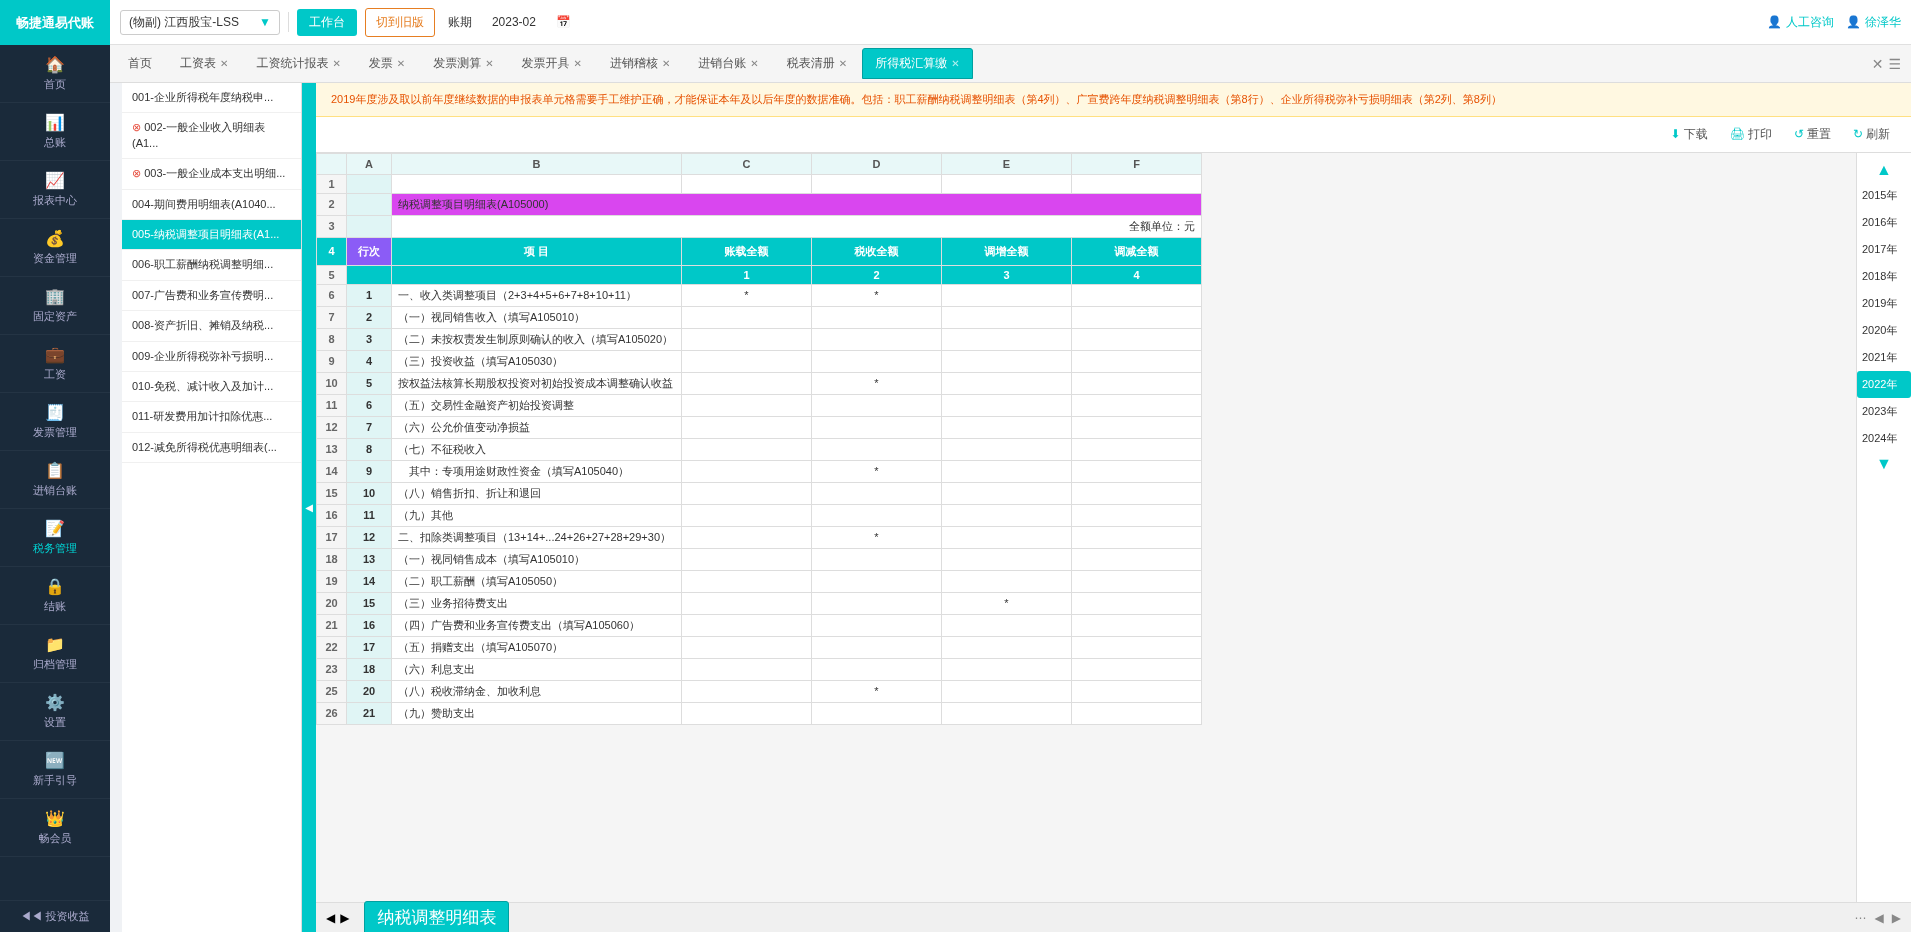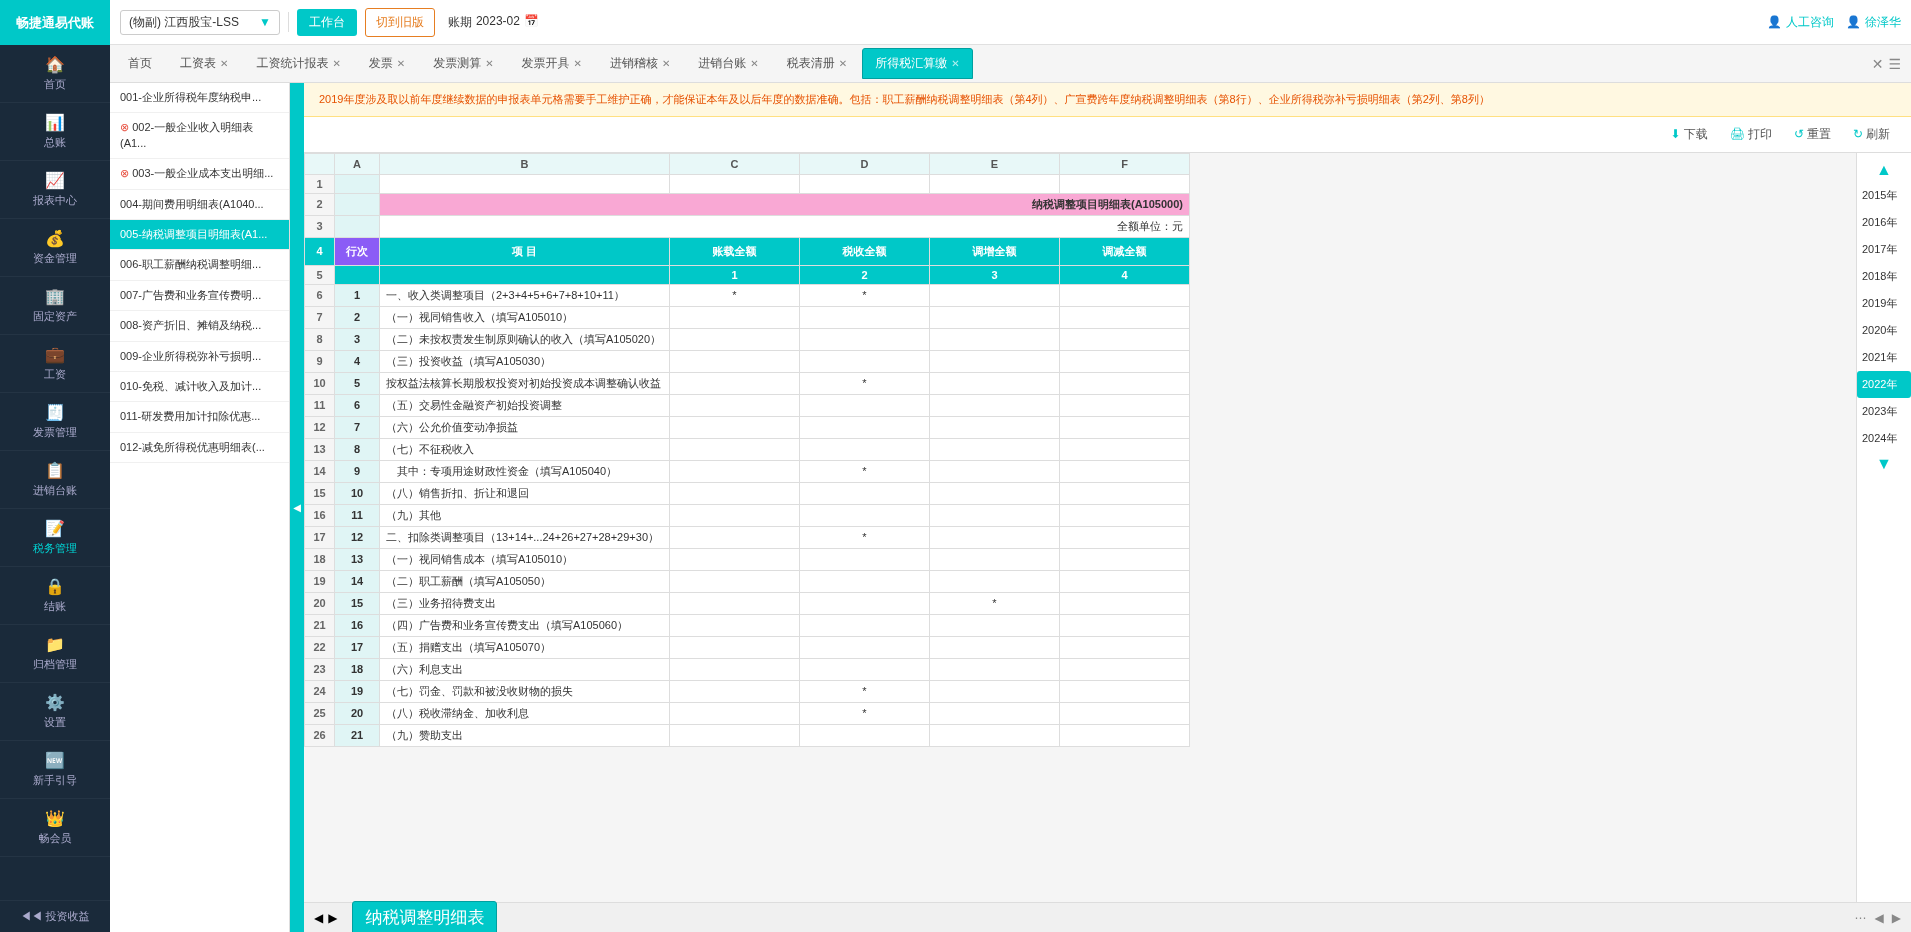--- a/index.html
+++ b/index.html
@@ -17,34 +17,34 @@
 
     
     .main { flex: 1; display: flex; flex-direction: column; overflow: hidden; }
 
     
     .topbar { background: #fff; height: 45px; display: flex; align-items: center; padding: 0 10px; border-bottom: 1px solid #e0e0e0; gap: 8px; flex-shrink: 0; }
     .company-select { border: 1px solid #ccc; border-radius: 3px; padding: 3px 8px; font-size: 12px; color: #333; display: flex; align-items: center; gap: 20px; cursor: pointer; }
     .company-select .arrow { color: #00c8c8; }
     .topbar-btn { background: #00c8c8; color: white; border: none; border-radius: 3px; padding: 5px 12px; font-size: 12px; cursor: pointer; }
     .topbar-old-btn { background: white; color: #e67e22; border: 1px solid #e67e22; border-radius: 3px; padding: 5px 10px; font-size: 12px; cursor: pointer; }
-    .topbar-period { display: flex; gap: 4px; font-size: 12px; color: #333; margin-left: 5px; }
+    .topbar-period { display: flex; align-items: center; gap: 20px; font-size: 12px; color: #333; margin-left: 5px; }
     .topbar-right { margin-left: auto; display: flex; align-items: center; gap: 12px; font-size: 12px; color: #555; }
     .topbar-icon-group { display: flex; align-items: center; gap: 4px; cursor: pointer; }
     .topbar-icon-group span { color: #00c8c8; }
 
     
     .tabbar { background: #f5f5f5; height: 38px; display: flex; align-items: center; padding: 0 5px; border-bottom: 1px solid #ddd; overflow-x: auto; flex-shrink: 0; gap: 2px; }
     .tab-item { padding: 6px 12px; font-size: 12px; cursor: pointer; border-radius: 3px 3px 0 0; color: #555; white-space: nowrap; display: flex; align-items: center; gap: 4px; border: 1px solid transparent; }
     .tab-item.active { background: #00c8c8; color: white; border-color: #00a0a0; }
     .tab-item .close-icon { font-size: 10px; color: inherit; opacity: 0.7; }
     .tab-close-all { margin-left: auto; display: flex; align-items: center; gap: 5px; color: #888; font-size: 14px; cursor: pointer; padding: 0 5px; }
 
     
-    .content { flex: 1; display: flex; overflow: hidden; }
+    .content { flex: 1; display: flex; overflow: hidden; padding-left: 12px; }
 
     
     .left-panel { width: 180px; background: #fff; border-right: 1px solid #ddd; overflow-y: auto; flex-shrink: 0; }
     .left-panel-item { padding: 7px 10px; font-size: 11px; cursor: pointer; color: #333; border-bottom: 1px solid #f0f0f0; line-height: 1.4; }
     .left-panel-item.active { background: #00c8c8; color: white; }
     .left-panel-item .warn-icon { color: #e74c3c; margin-right: 3px; }
 
     
     .right-main { flex: 1; display: flex; flex-direction: column; overflow: hidden; background: #f5f5f5; }
 
@@ -65,21 +65,21 @@
     .spreadsheet td { padding: 3px 6px; color: #333; white-space: nowrap; }
     .spreadsheet .row-num { background: #f5f5f5; text-align: center; width: 30px; color: #666; font-weight: bold; }
     .spreadsheet .col-a { width: 40px; text-align: center; background: #e0f5f5; font-weight: bold; }
     .spreadsheet .col-b { min-width: 280px; }
     .spreadsheet .col-c, .spreadsheet .col-d, .spreadsheet .col-e, .spreadsheet .col-f { width: 130px; text-align: center; }
 
     
     .spreadsheet .header-row th { background: #00c8c8; color: white; text-align: center; font-weight: bold; }
 
     
-    .title-cell { text-align: right; font-size: 14px; font-weight: bold; color: #222; background: #f9a8d4; }
+    .title-cell { text-align: left; font-size: 14px; font-weight: normal; color: #222; background: #d946ef; }
     .unit-cell { text-align: right; font-size: 11px; color: #555; background: #fff; padding-right: 10px; }
 
     
     .col-letter-row th { background: #e8f8f8; color: #555; font-weight: bold; text-align: center; }
 
     
     .asterisk { color: #e74c3c; text-align: center; }
 
     
     .year-panel { width: 55px; background: #fff; border-left: 1px solid #ddd; display: flex; flex-direction: column; align-items: center; padding-top: 5px; flex-shrink: 0; overflow: hidden; }
@@ -527,29 +527,20 @@
               <tr>
                 <td class="row-num">23</td>
                 <td class="col-a">18</td>
                 <td class="col-b">（六）利息支出</td>
                 <td class="col-c"></td>
                 <td class="col-d"></td>
                 <td class="col-e"></td>
                 <td class="col-f"></td>
               </tr>
 
-              <tr>
-                <td class="row-num">24</td>
-                <td class="col-a">19</td>
-                <td class="col-b">（七）罚金、罚款和被没收财物的损失</td>
-                <td class="col-c"></td>
-                <td class="col-d asterisk">*</td>
-                <td class="col-e"></td>
-                <td class="col-f"></td>
-              </tr>
 
               <tr>
                 <td class="row-num">25</td>
                 <td class="col-a">20</td>
                 <td class="col-b">（八）税收滞纳金、加收利息</td>
                 <td class="col-c"></td>
                 <td class="col-d asterisk">*</td>
                 <td class="col-e"></td>
                 <td class="col-f"></td>
               </tr>

